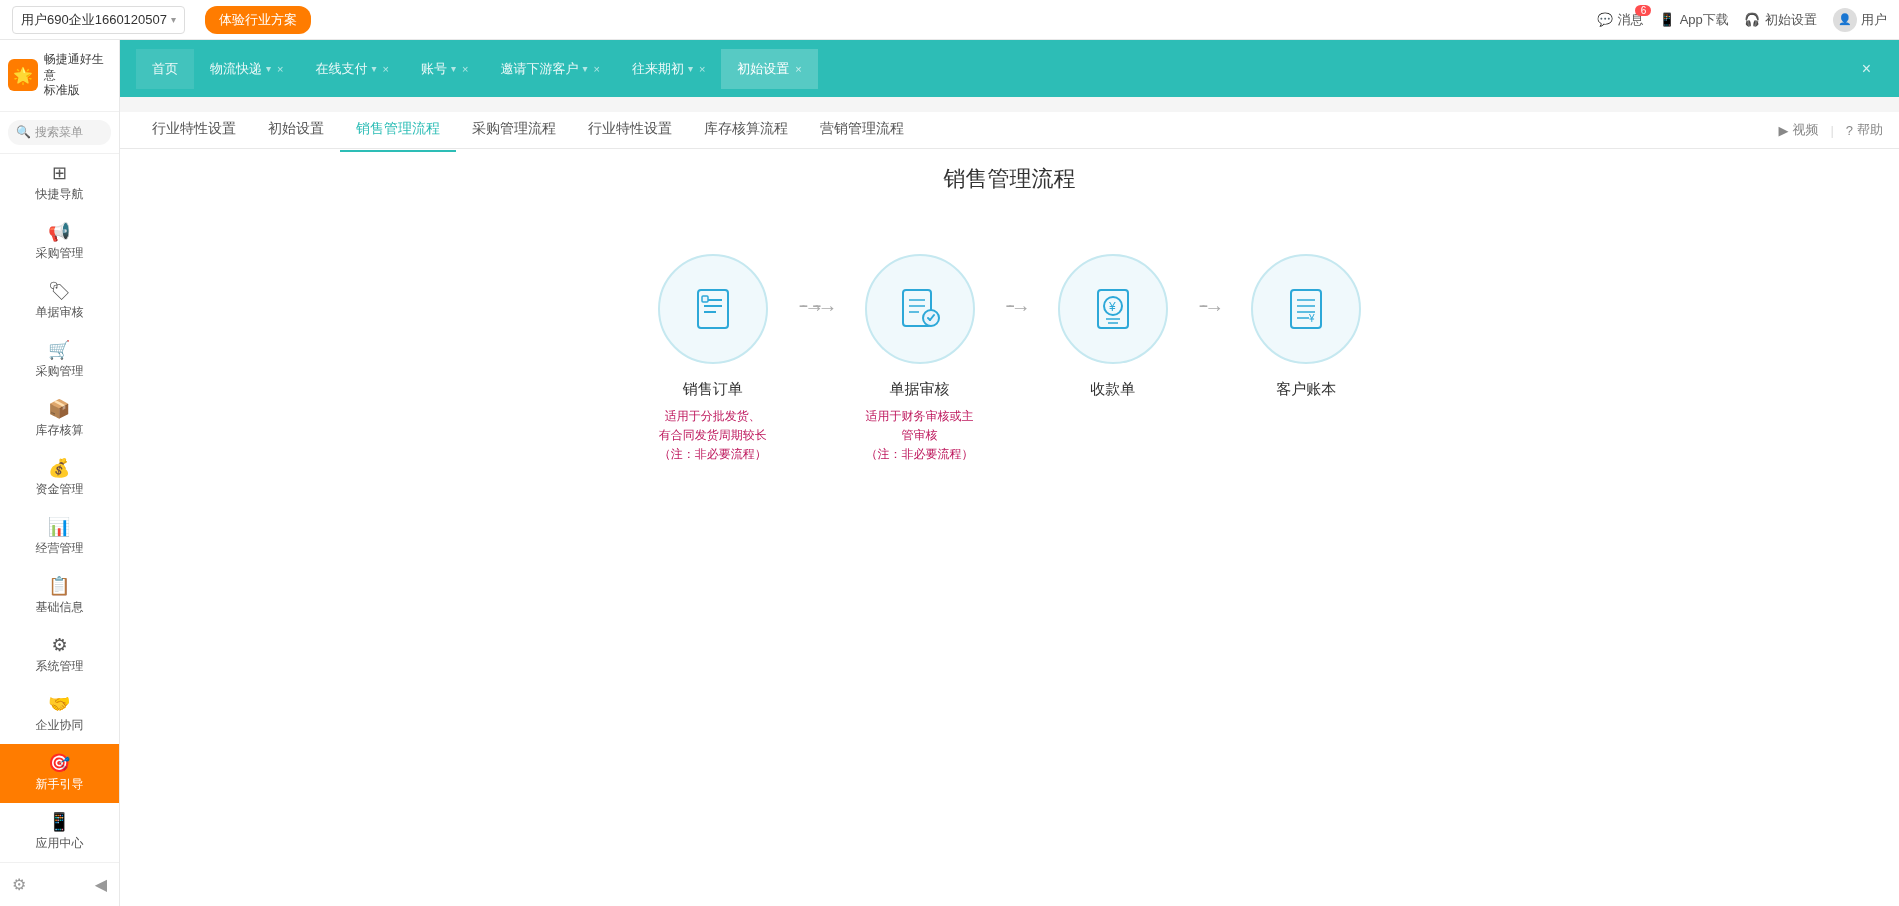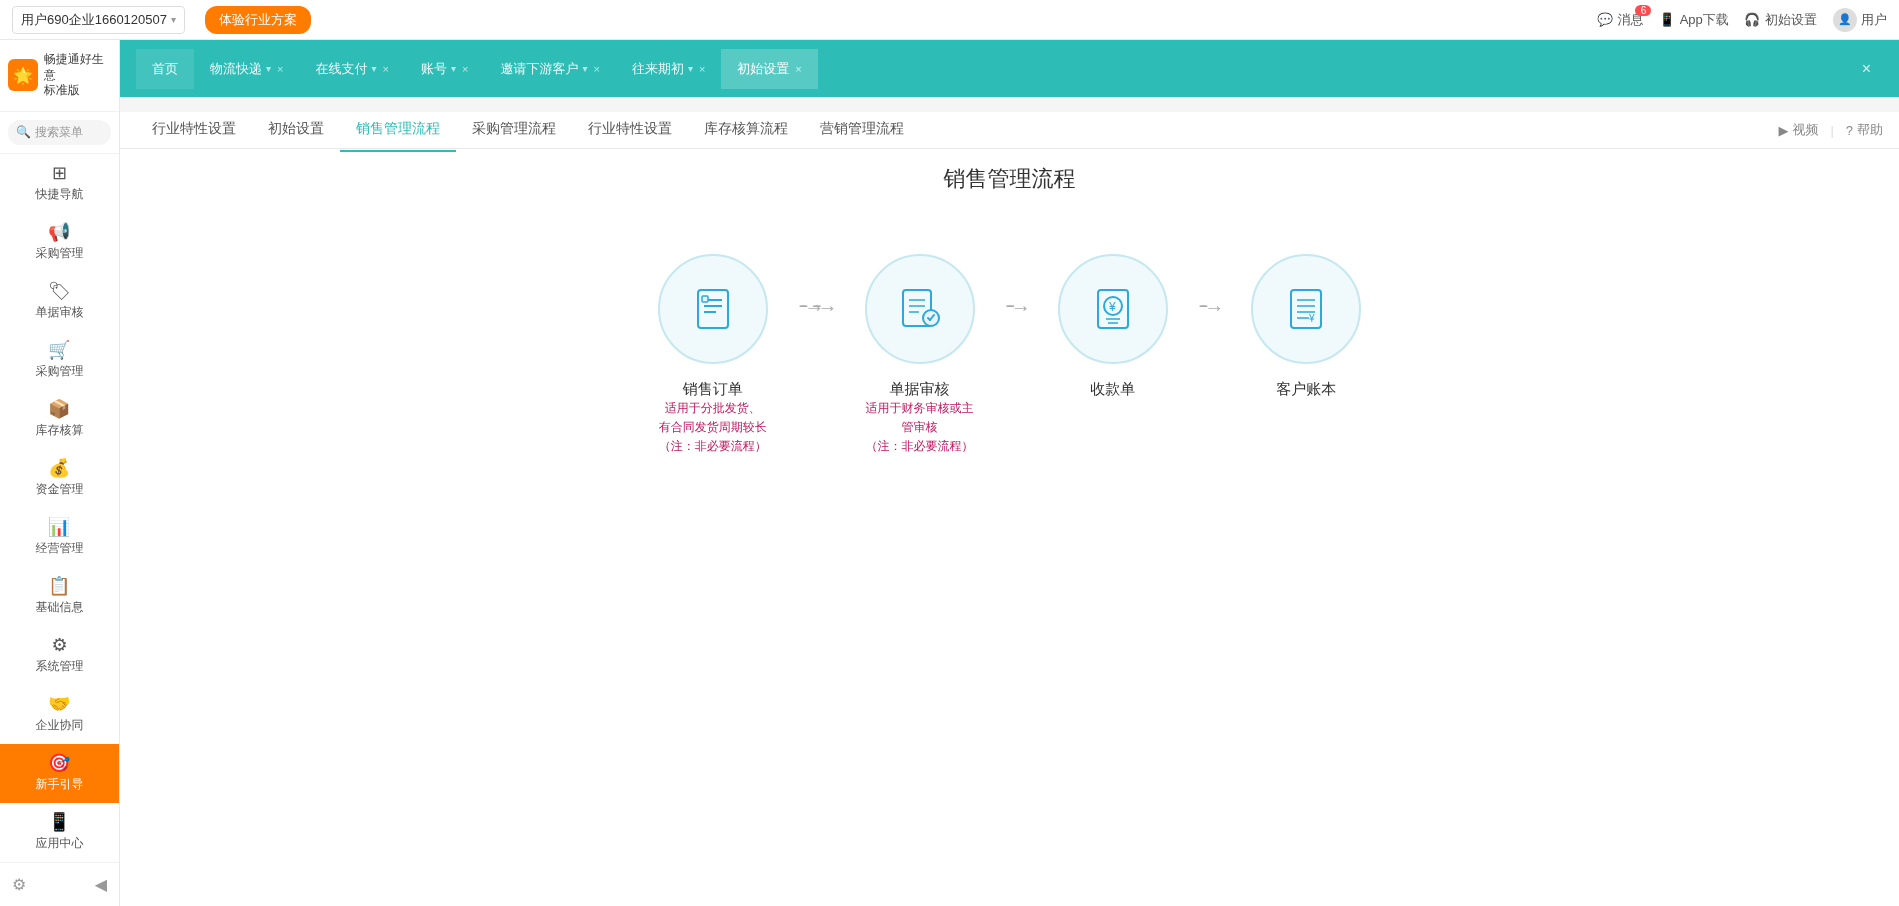--- a/index.html
+++ b/index.html
@@ -299,20 +299,21 @@
       margin-bottom: 16px;
     }
     .flow-circle svg {
       width: 50px;
       height: 50px;
     }
     .flow-label {
       font-size: 15px;
       color: #333;
       font-weight: 500;
+      margin-bottom: 8px;
       text-align: center;
     }
     .flow-desc {
       font-size: 12px;
       color: #be185d;
       text-align: center;
       line-height: 1.6;
     }
     .flow-arrow {
       display: flex;

